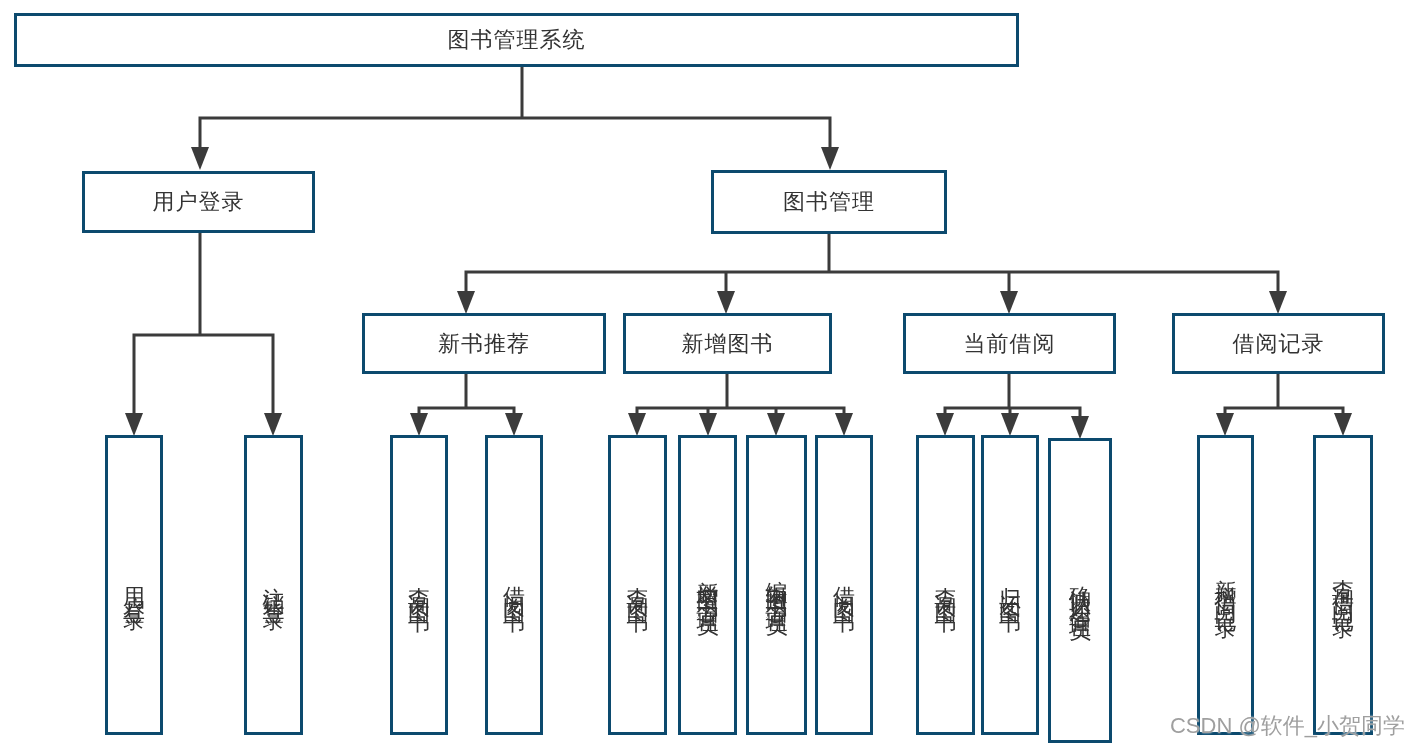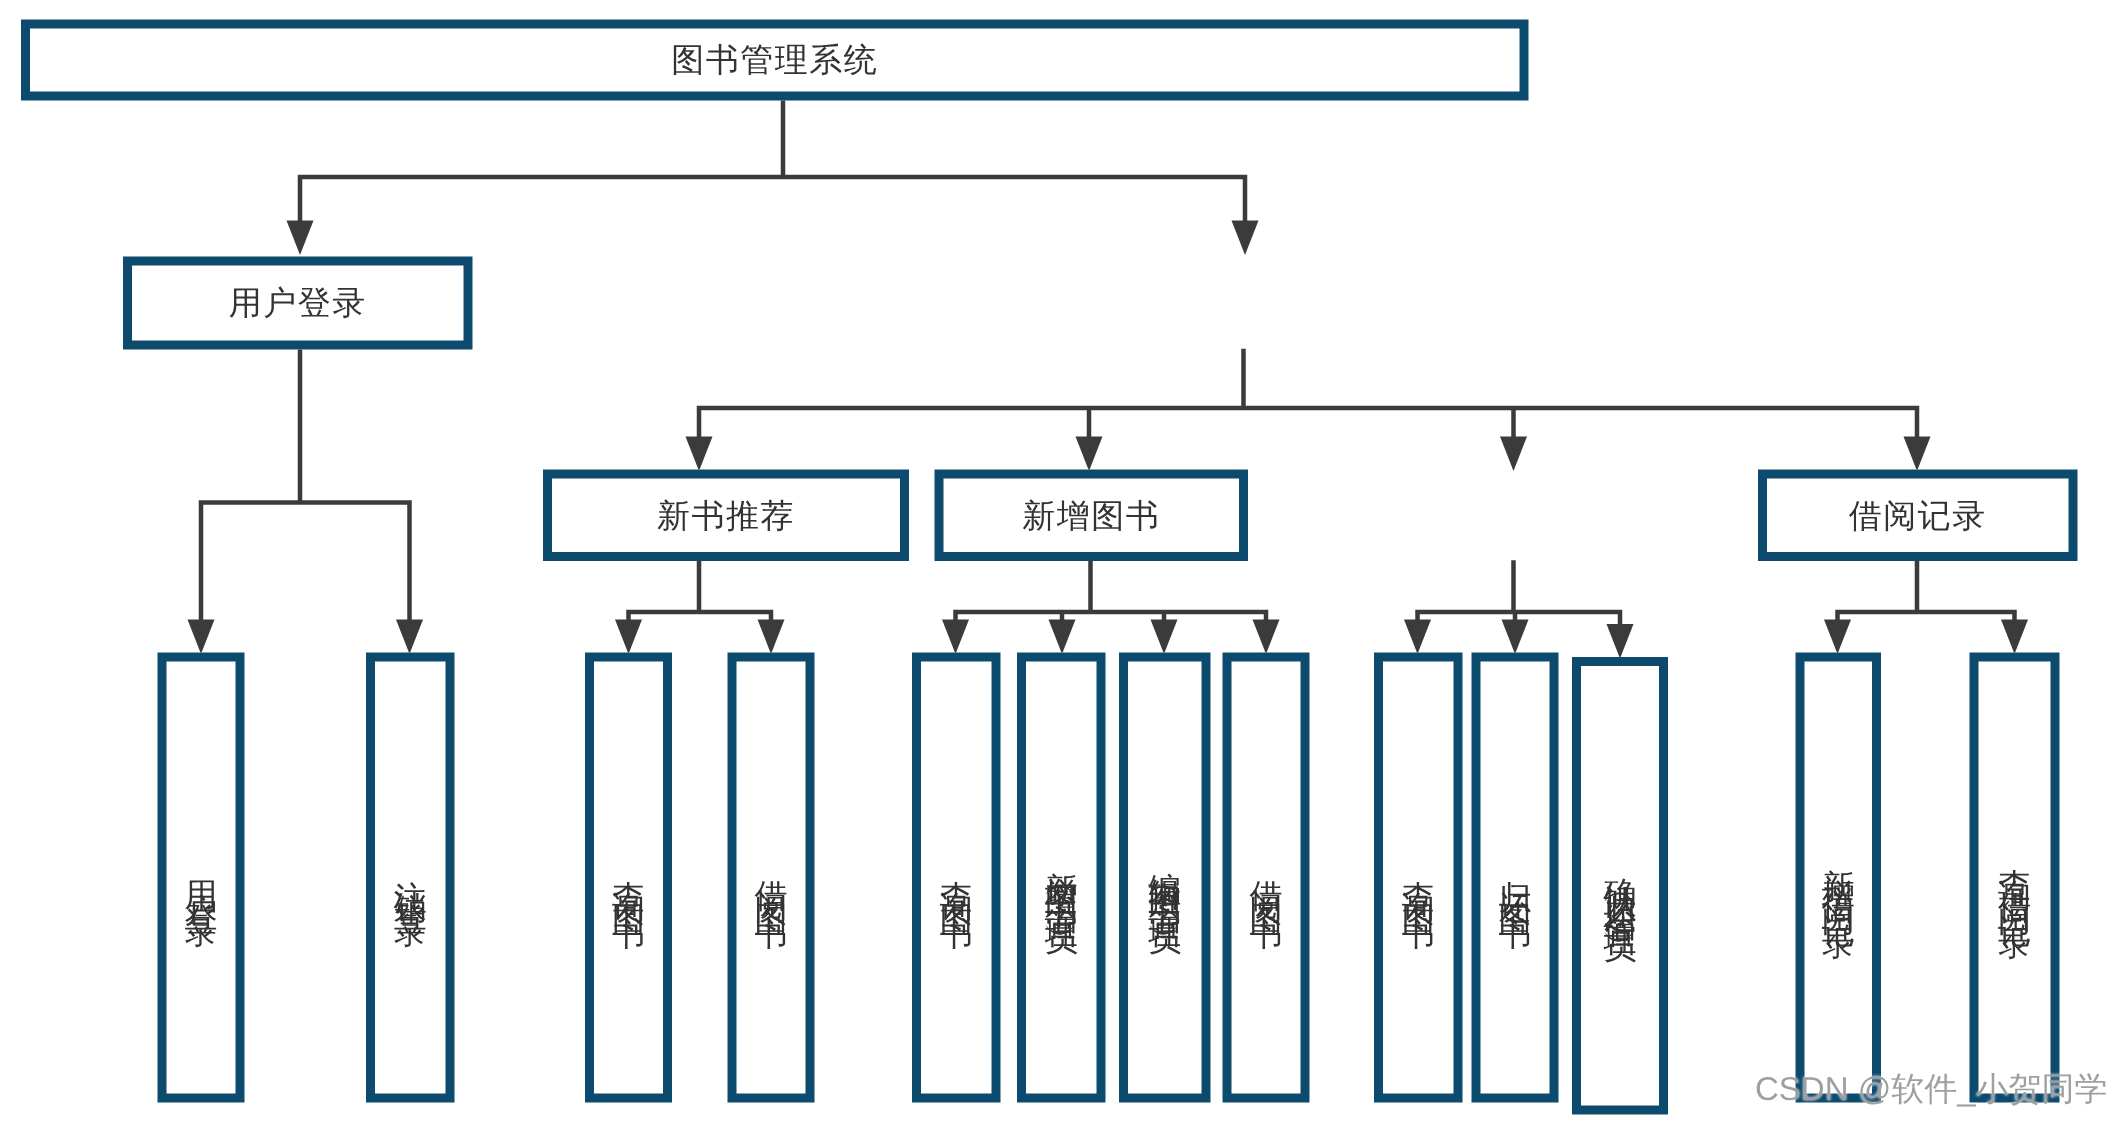--- a/index.html
+++ b/index.html
@@ -7,21 +7,21 @@
     position:relative;
     width:1405px;height:747px;
     background:#ffffff;
     font-family:"Liberation Sans","DejaVu Sans",sans-serif;
     overflow:hidden;
   }
   svg.wires{position:absolute;left:0;top:0;z-index:1;}
   .box{
     position:absolute;
     box-sizing:border-box;
-    border:6px solid #0c4a6e;
+    border:3px solid #0c4a6e;
     background:#ffffff;
     display:flex;
     align-items:center;
     justify-content:center;
     color:#333333;
     z-index:2;
   }
   .hbox{
     font-size:22px;
     letter-spacing:1px;
@@ -80,23 +80,25 @@
       <polygon points="1001,413 1019,413 1010,436"></polygon>
       <polygon points="1071,416 1089,416 1080,439"></polygon>
       <polygon points="1216,413 1234,413 1225,436"></polygon>
       <polygon points="1334,413 1352,413 1343,436"></polygon>
     </g>
   </svg>
 
   <div class="box hbox" style="left:14px;top:13px;width:1005px;height:54px">图书管理系统</div>
 
   <div class="box hbox" style="left:82px;top:171px;width:233px;height:62px">用户登录</div>
+  <div class="box hbox" style="left:711px;top:170px;width:236px;height:64px">图书管理</div>
 
   <div class="box hbox" style="left:362px;top:313px;width:244px;height:61px">新书推荐</div>
   <div class="box hbox" style="left:623px;top:313px;width:209px;height:61px">新增图书</div>
+  <div class="box hbox" style="left:903px;top:313px;width:213px;height:61px">当前借阅</div>
   <div class="box hbox" style="left:1172px;top:313px;width:213px;height:61px">借阅记录</div>
 
   <div class="box vbox" style="left:105px;top:435px;width:58px;height:300px">用户登录</div>
   <div class="box vbox" style="left:244px;top:435px;width:59px;height:300px">注销登录</div>
 
   <div class="box vbox" style="left:390px;top:435px;width:58px;height:300px">查询图书</div>
   <div class="box vbox" style="left:485px;top:435px;width:58px;height:300px">借阅图书</div>
 
   <div class="box vbox" style="left:608px;top:435px;width:59px;height:300px">查询图书</div>
   <div class="box vbox vlong" style="left:678px;top:435px;width:59px;height:300px">新增图书（管理员）</div>

